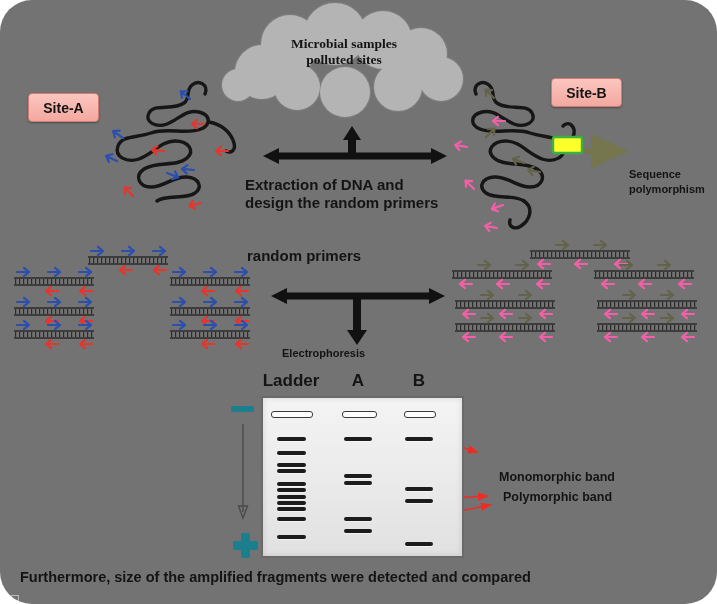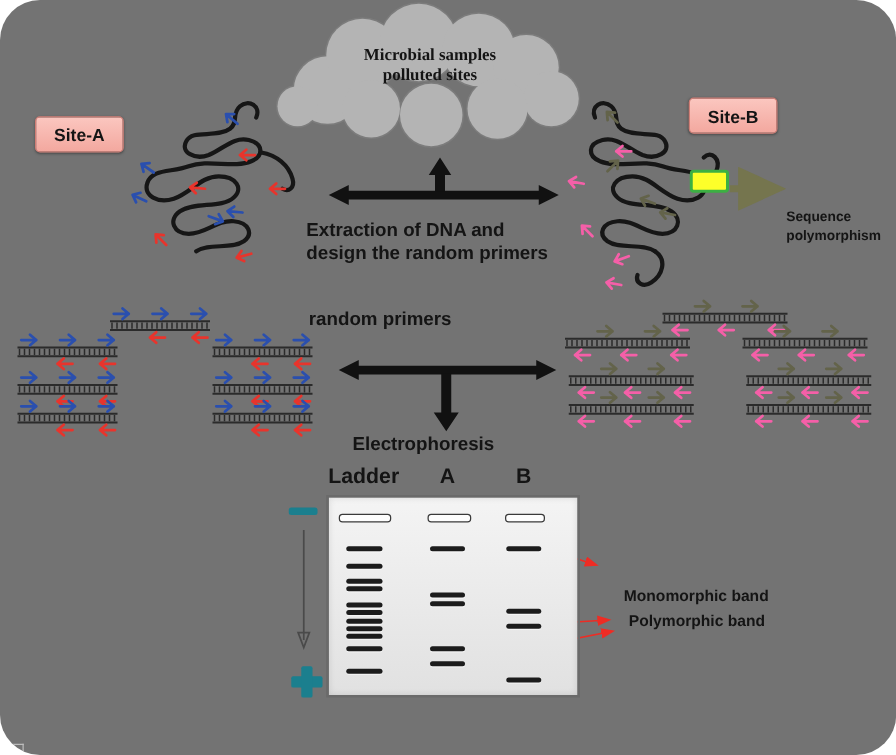--- a/index.html
+++ b/index.html
@@ -203,21 +203,21 @@
 
   <div class="txt" style="left:629px;top:146px;font-size:11px;line-height:15px;margin-top:21px;">
     <div>Sequence</div>
     <div>polymorphism</div>
   </div>
 
   <div class="txt ctr" style="left:247px;top:247px;width:220px;font-size:15px;line-height:18px;">
     <div>random primers</div>
   </div>
 
-  <div class="txt ctr" style="left:282px;top:347px;width:160px;font-size:15px;">Electrophoresis</div>
+  <div class="txt ctr" style="left:282px;top:347px;width:160px;font-size:11px;">Electrophoresis</div>
 
   <div class="lane-label" style="left:251px;">Ladder</div>
   <div class="lane-label" style="left:318px;">A</div>
   <div class="lane-label" style="left:379px;">B</div>
 
   <div id="gel-box">
       <div class="well" style="left: 8px; top: 13px; width: 40px;"></div>
       <div class="band" style="left: 13.5px; top: 39px; width: 29px;"></div>
       <div class="band" style="left: 13.5px; top: 53px; width: 29px;"></div>
       <div class="band" style="left: 13.5px; top: 65px; width: 29px;"></div>
@@ -238,15 +238,16 @@
       <div class="well" style="left: 141px; top: 13px; width: 30px;"></div>
       <div class="band" style="left: 142px; top: 39px; width: 28px;"></div>
       <div class="band" style="left: 142px; top: 89px; width: 28px;"></div>
       <div class="band" style="left: 142px; top: 101px; width: 28px;"></div>
       <div class="band" style="left: 142px; top: 144px; width: 28px;"></div>
     </div>
 
   <div class="annot" style="left:499px;top:443px;margin-top:27px;">Monomorphic band</div>
   <div class="annot" style="left:503px;top:490px;">Polymorphic band</div>
 
+  <div class="txt ctr" style="left:20px;top:569px;width:660px;font-size:14.5px;">Furthermore, size of the amplified fragments were detected and compared</div>
 
   <div id="corner-artifact"></div>
 </div>
 
 </body></html>

